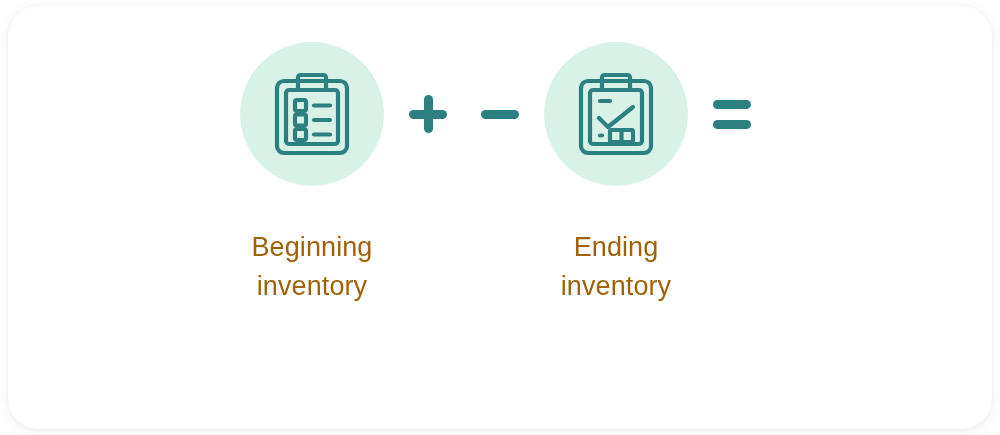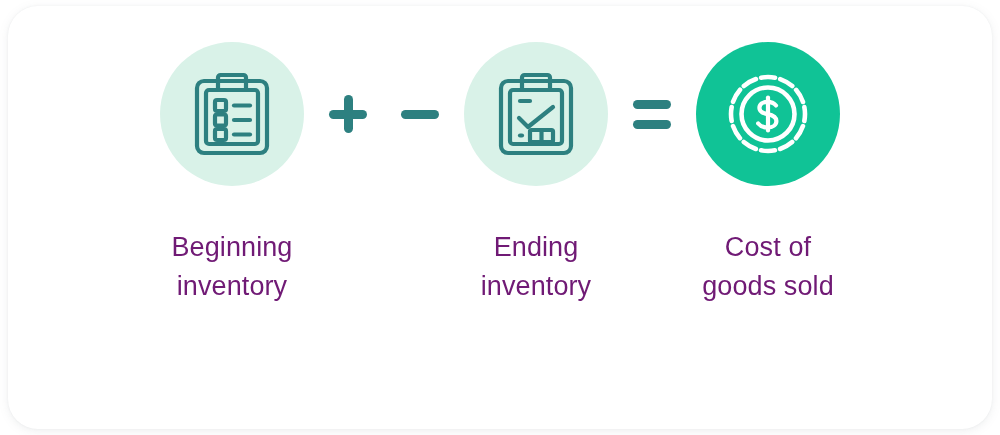--- a/index.html
+++ b/index.html
@@ -62,21 +62,21 @@
   .disc.accent { background: #10c396; }
 
   .disc svg { display: block; }
 
   .term-label {
     margin-top: 42px;
     text-align: center;
     font-size: 27px;
     line-height: 1.45;
     font-weight: 300;
-    color: #701a75;
+    color: #a16207;
     letter-spacing: 0.1px;
     white-space: pre-line;
   }
 
   .operator {
     width: 72px;
     height: 144px;
     flex: none;
     display: flex;
     align-items: center;
@@ -163,31 +163,15 @@
 inventory</div>
     </div>
 
     <div class="operator">
       <div class="op-glyph op-equals">
         <div class="bar"></div>
         <div class="bar"></div>
       </div>
     </div>
 
-    <div class="term">
-      <div class="disc accent">
-        <span>
-          <svg width="90" height="90" viewBox="0 0 90 90" fill="none" stroke="#ffffff" stroke-width="4.6" stroke-linecap="round">
-            <circle cx="45" cy="45" r="37" stroke-dasharray="14 5.35" stroke-dashoffset="7"></circle>
-            <circle cx="45" cy="45" r="26.5"></circle>
-            <path d="M45 28.5 V61.5" stroke-width="4.2"></path>
-            <path d="M53 36.5 c-2.2 -2.6 -5 -3.6 -8.6 -3.6 c-4.6 0 -8 2.4 -8 6
-                     c0 3.6 3 5.2 8 6.2 c5.4 1.1 9 2.8 9 6.8
-                     c0 3.9 -3.6 6.6 -8.8 6.6 c-4 0 -7.2 -1.3 -9.4 -4" stroke-width="4.2" stroke-linejoin="round"></path>
-          </svg>
-        </span>
-      </div>
-      <div class="term-label">Cost of
-goods sold</div>
-    </div>
 
   </div>
 </div>
 
 </body></html>

